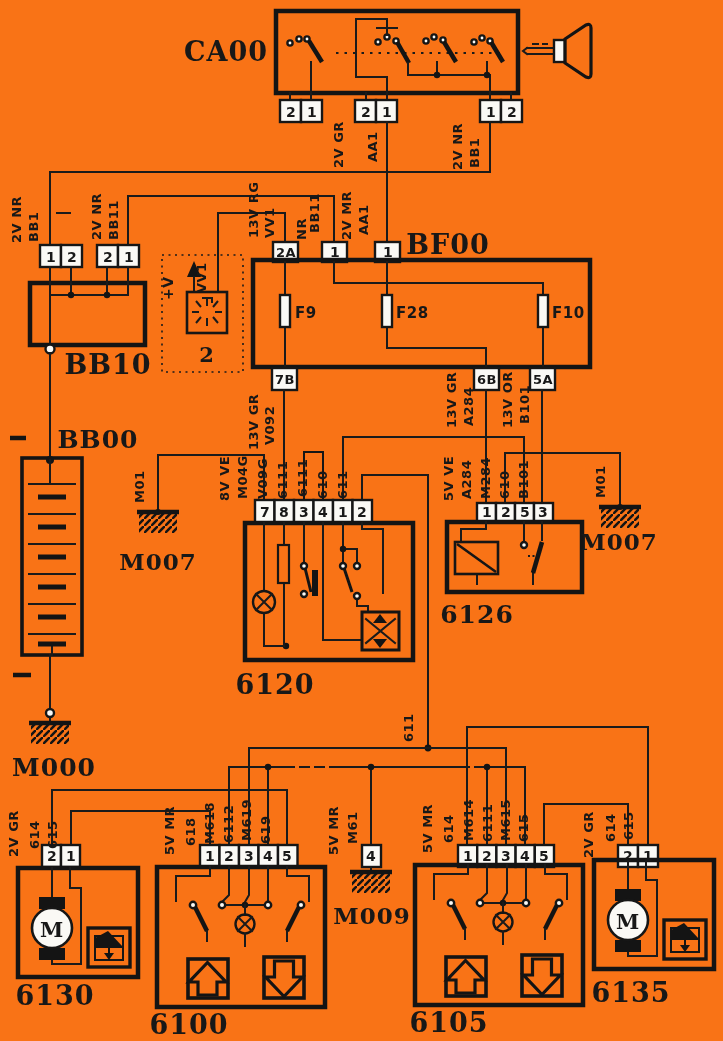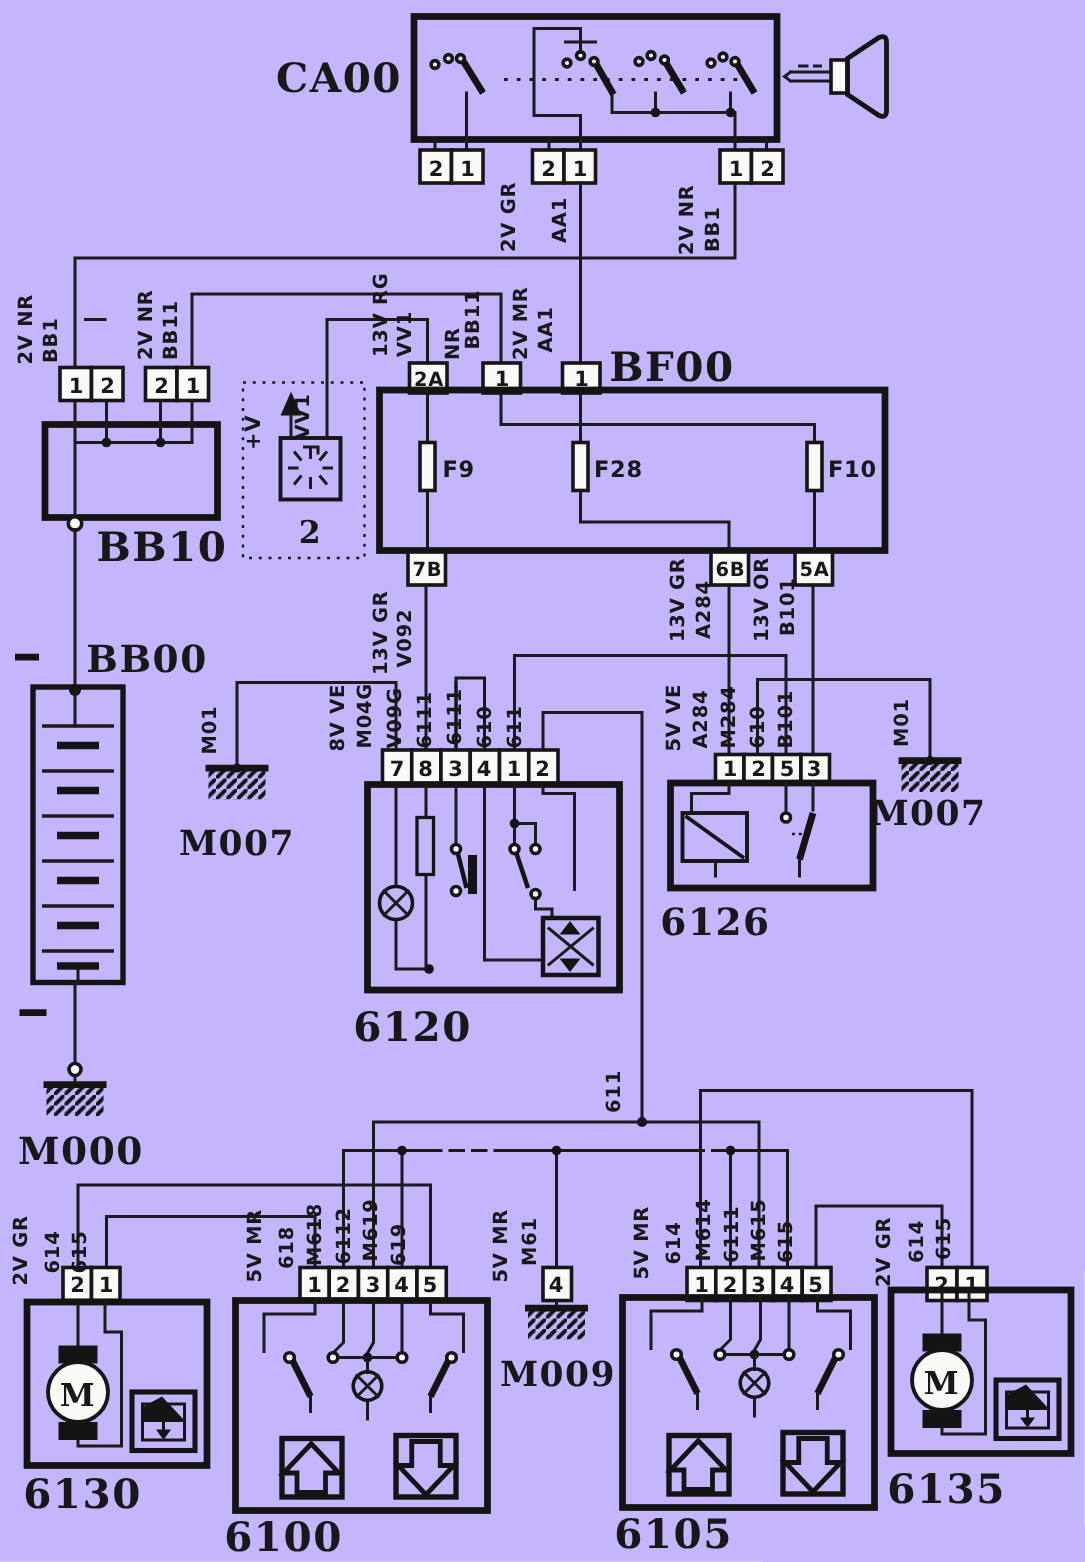--- a/index.html
+++ b/index.html
@@ -1,16 +1,16 @@
 <!DOCTYPE html>
 <html><head>
 <meta charset="utf-8">
 <style>
   html,body{margin:0;padding:0;background:#e8e8e4;}
-  #page{width:723px;height:1041px;background:#c4b5fd;position:relative;margin:0 auto;
+  #page{width:723px;height:1041px;background:#f97316;position:relative;margin:0 auto;
         font-family:"DejaVu Sans",sans-serif;}
   svg{display:block}
   text{fill:#181818}
   .sans{font-family:"DejaVu Sans",sans-serif;font-weight:bold;letter-spacing:.5px}
   .serif{font-family:"DejaVu Serif",serif;font-weight:bold;letter-spacing:1px}
   .w{stroke:#1b1b1b;fill:none;stroke-width:2;stroke-linecap:square}
   .thick{stroke:#141414;fill:none;stroke-width:4.5}
   .cell{stroke:#161616;fill:#faf9f5;stroke-width:2.4}
   .dot{fill:#141414;stroke:none}
   .hollow{fill:#faf9f5;stroke:#161616;stroke-width:2.4}

